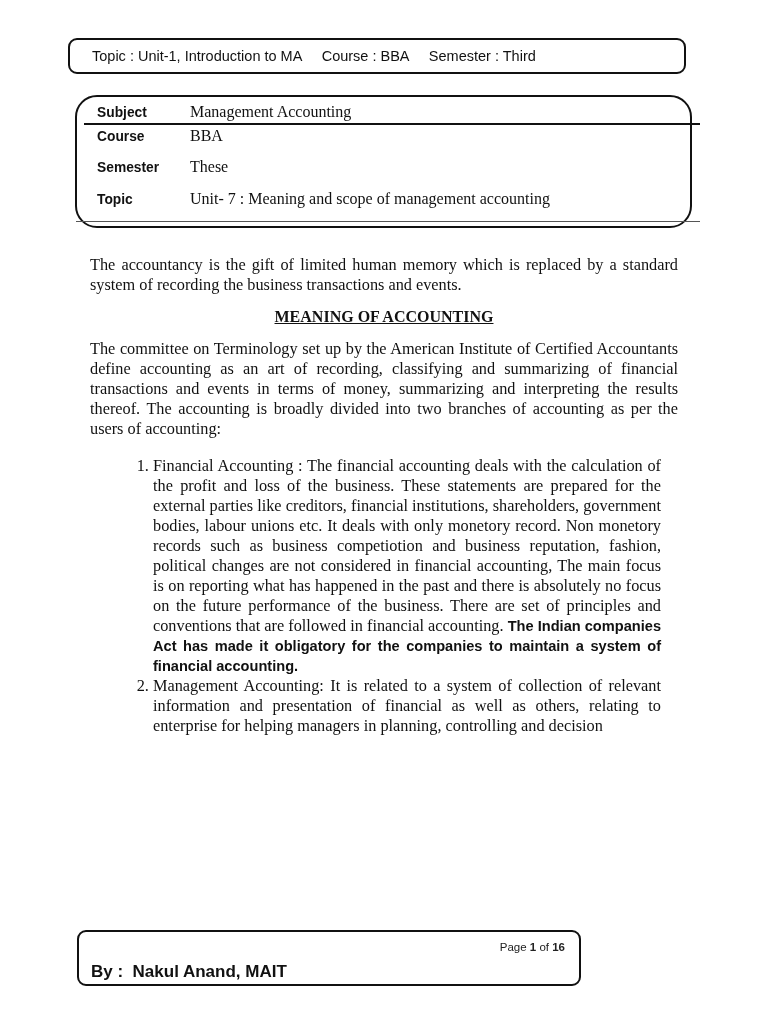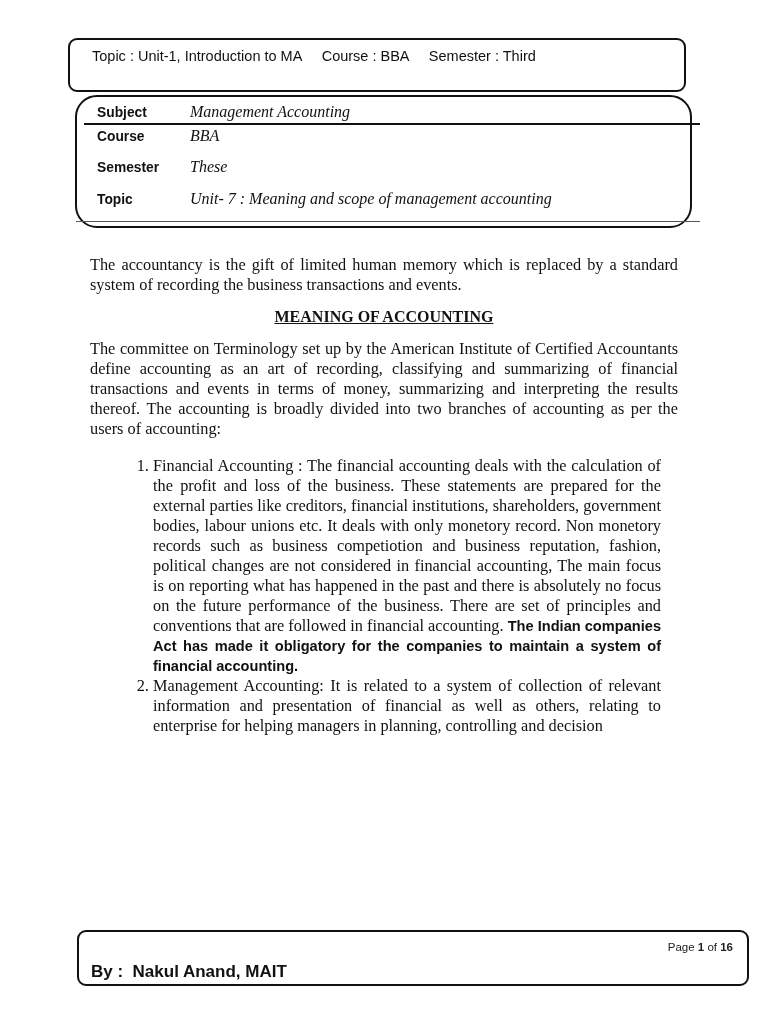--- a/index.html
+++ b/index.html
@@ -1,44 +1,44 @@
 <!DOCTYPE html>
 <html><head>
 <meta charset="utf-8">
 <style>
   html, body { margin:0; padding:0; }
   body {
     width:768px; height:1024px; background:#ffffff; position:relative; overflow:hidden;
     font-family: "Liberation Serif", serif; color:#111;
   }
   .header-box {
-    position:absolute; left:68px; top:38px; width:618px; height:54px;
+    position:absolute; left:68px; top:38px; width:618px; height:36px;
     border:2.5px solid #111; border-radius:9px; box-sizing:border-box;
   }
   .header-text {
     position:absolute; left:22px; top:8px; font-family:"Liberation Sans", sans-serif;
     font-size:14.5px; color:#111; white-space:pre;
   }
   .info-box {
     position:absolute; left:75px; top:95px; width:617px; height:133px;
     border:2.5px solid #111; border-radius:22px; box-sizing:border-box;
   }
   .hline1 { position:absolute; left:84px; top:123px; width:616px; height:2px; background:#111; }
   .hline2 { position:absolute; left:76px; top:221px; width:624px; height:1px; background:#555; }
   .info-row { position:absolute; left:97px; font-size:16px; white-space:nowrap; }
   .info-label { position:absolute; left:0; font-family:"Liberation Sans", sans-serif; font-weight:bold; font-size:15px; transform:scaleX(0.92); transform-origin:left; }
-  .info-value { position:absolute; left:93px; font-family:"Liberation Serif", serif; font-size:16px;font-style:italic; }
+  .info-value { position:absolute; left:93px; font-family:"Liberation Serif", serif; font-size:16px; }
   .content { position:absolute; left:90px; top:255px; width:588px; font-size:16.3px; line-height:20px; }
   .content p { margin:0 0 12px 0; text-align:justify; }
   .heading { font-family:"Liberation Serif", serif; font-weight:bold; text-decoration:underline; margin:0 0 12px 0; font-size:16px;text-align:center; }
   ol { margin:17px; padding-left:46px; }
   ol li { text-align:justify; padding-left:0; }
   .bold { font-weight:bold; font-family:"Liberation Sans", sans-serif; font-size:14.6px; }
   .footer-box {
-    position:absolute; left:77px; top:930px; width:672px; height:56px;
+    position:absolute; left:77px; top:930px; width:504px; height:56px;
     border:2.5px solid #111; border-radius:9px; box-sizing:border-box;
   }
   .page-num { position:absolute; right:14px; top:9px; font-family:"Liberation Sans", sans-serif; font-size:11.5px; color:#222; }
   .page-num b { font-weight:bold; }
   .author { position:absolute; left:12px; top:30px; font-family:"Liberation Sans", sans-serif; font-weight:bold; font-size:17px; white-space:pre; }
 </style>
 </head>
 <body>
 
 <div class="header-box">

